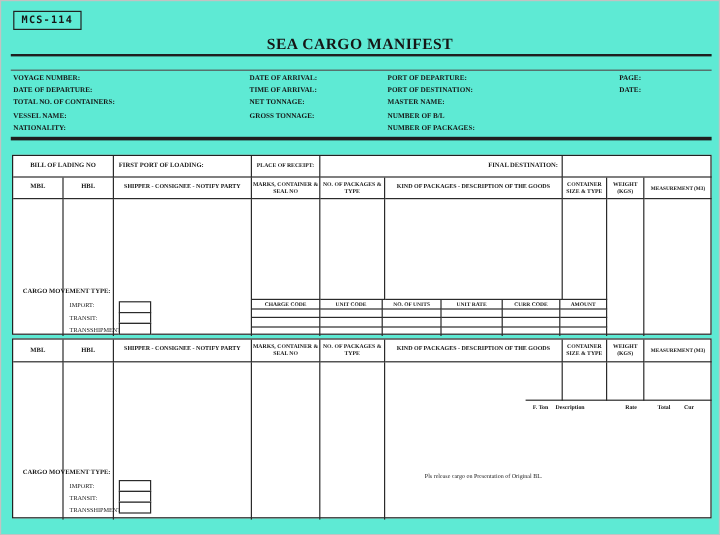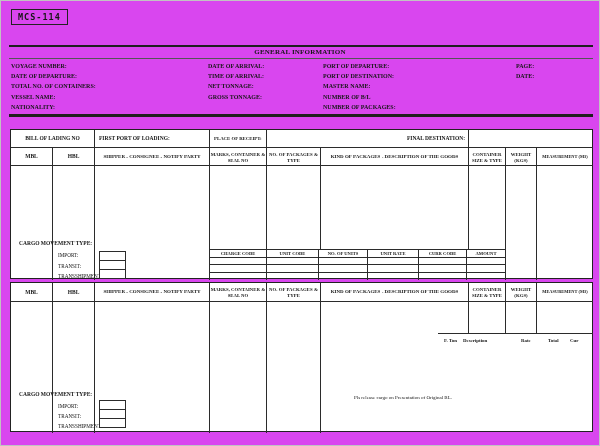--- a/index.html
+++ b/index.html
@@ -1,16 +1,16 @@
 <!DOCTYPE html>
 <html><head>
 <meta charset="utf-8">
 <style>
   html,body{margin:0;padding:0;background:#e8e8e8;}
-  #page{position:relative;width:600px;height:446px;background:#d946ef;border:1px solid #c2c2c2;
+  #page{position:relative;width:600px;height:446px;background:#5eead4;border:1px solid #c2c2c2;
         box-sizing:border-box;font-family:"Liberation Serif",serif;color:#161616;overflow:hidden;}
   .rule{position:absolute;background:#1f1f1f;}
   .lbl{position:absolute;font-weight:bold;font-size:6px;line-height:7px;white-space:nowrap;}
   
   #form-code{position:absolute;left:10px;top:8px;border:1.5px solid #222;padding:2px 6px 2px 6px;
              font-family:"DejaVu Sans Mono",monospace;font-weight:bold;font-size:8.5px;letter-spacing:1px;}
   #title{position:absolute;left:0;top:28px;width:100%;text-align:center;font-weight:bold;
          font-size:13px;letter-spacing:0.4px;}
   .sec-head{position:absolute;left:0;width:100%;text-align:center;font-weight:bold;font-size:7px;letter-spacing:0.2px;}
   
@@ -36,23 +36,23 @@
   .tiny{position:absolute;font-size:5px;white-space:nowrap;}
   .tinyb{position:absolute;font-weight:bold;font-size:4.9px;white-space:nowrap;}
 </style>
 </head>
 <body>
 
 <div id="page">
 
   <div id="form-code">MCS-114</div>
 
+  <div id="title">SEA CARGO MANIFEST</div>
   <div class="rule" style="left:8px;top:44px;width:584px;height:2px;"></div>
 
-  <div class="sec-head" style="top:47px;">GENERAL INFORMATION</div>
   <div class="rule" style="left:8px;top:57px;width:584px;height:1px;background:#555;"></div>
 
   <div class="lbl" style="left:10px;top:62px;">VOYAGE NUMBER:</div>
   <div class="lbl" style="left:10px;top:72px;">DATE OF DEPARTURE:</div>
   <div class="lbl" style="left:10px;top:82px;">TOTAL NO. OF CONTAINERS:</div>
   <div class="lbl" style="left:10px;top:93px;">VESSEL NAME:</div>
   <div class="lbl" style="left:10px;top:103px;">NATIONALITY:</div>
 
   <div class="lbl" style="left:207px;top:62px;">DATE OF ARRIVAL:</div>
   <div class="lbl" style="left:207px;top:72px;">TIME OF ARRIVAL:</div>

